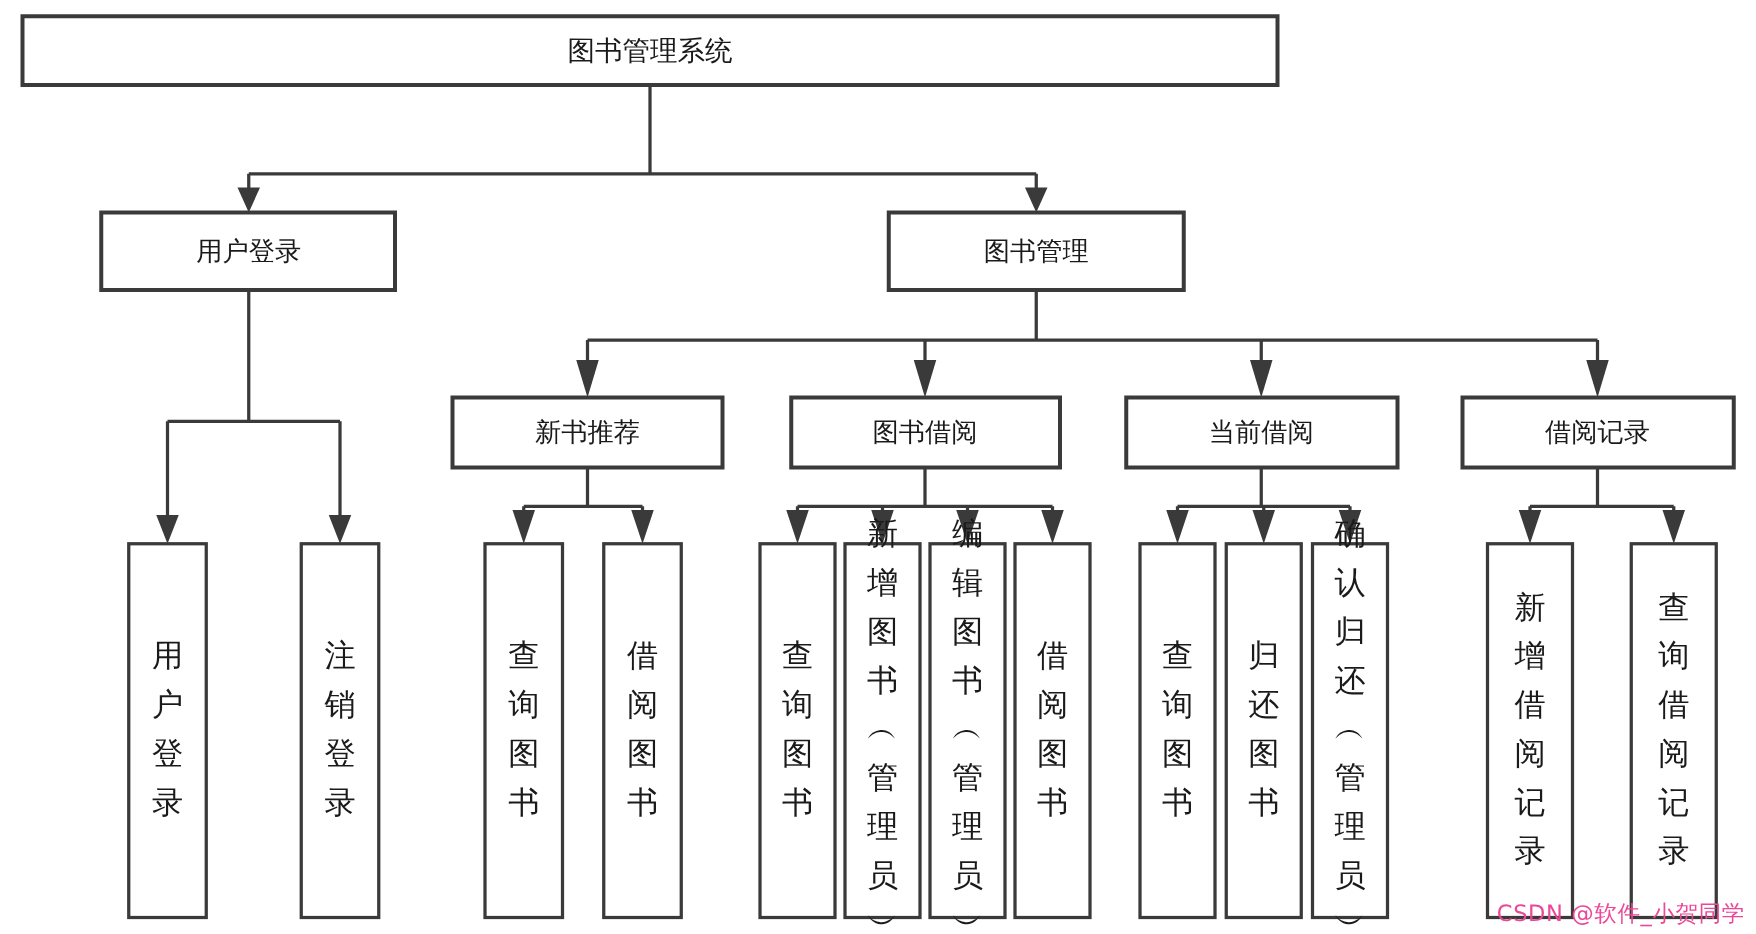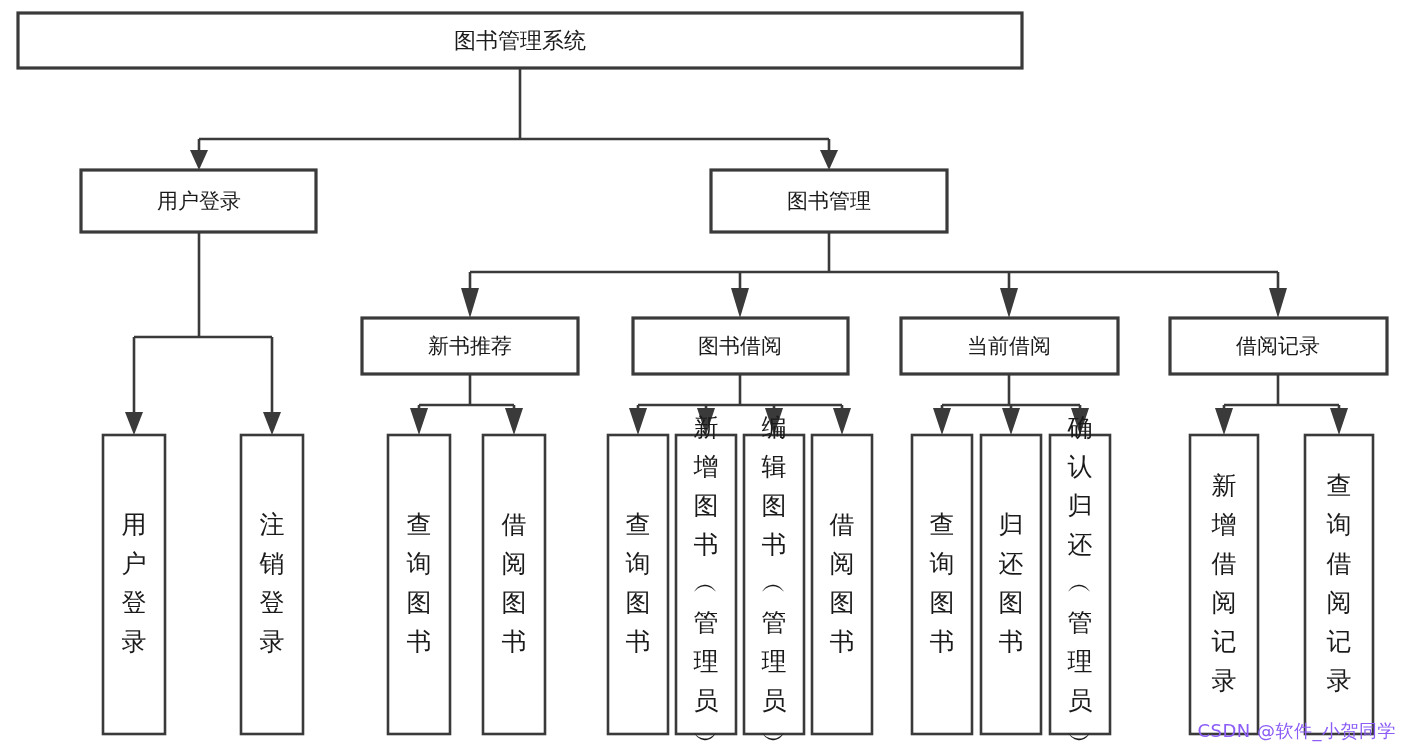--- a/index.html
+++ b/index.html
@@ -62,21 +62,21 @@
     font-size: 25px;
     text-anchor: middle;
     dominant-baseline: middle;
   }
   .watermark {
     position: absolute;
     right: 9px;
     bottom: 4px;
     font-family: "DejaVu Sans", "Liberation Sans", sans-serif;
     font-size: 18px;
-    color: #8b5cf6;
+    color: #ec4899;
     white-space: nowrap;
     letter-spacing: 0.5px;
     user-select: none;
     text-align: center;
   }
 </style>
 </head>
 <body>
 
 <div id="diagram-root">

